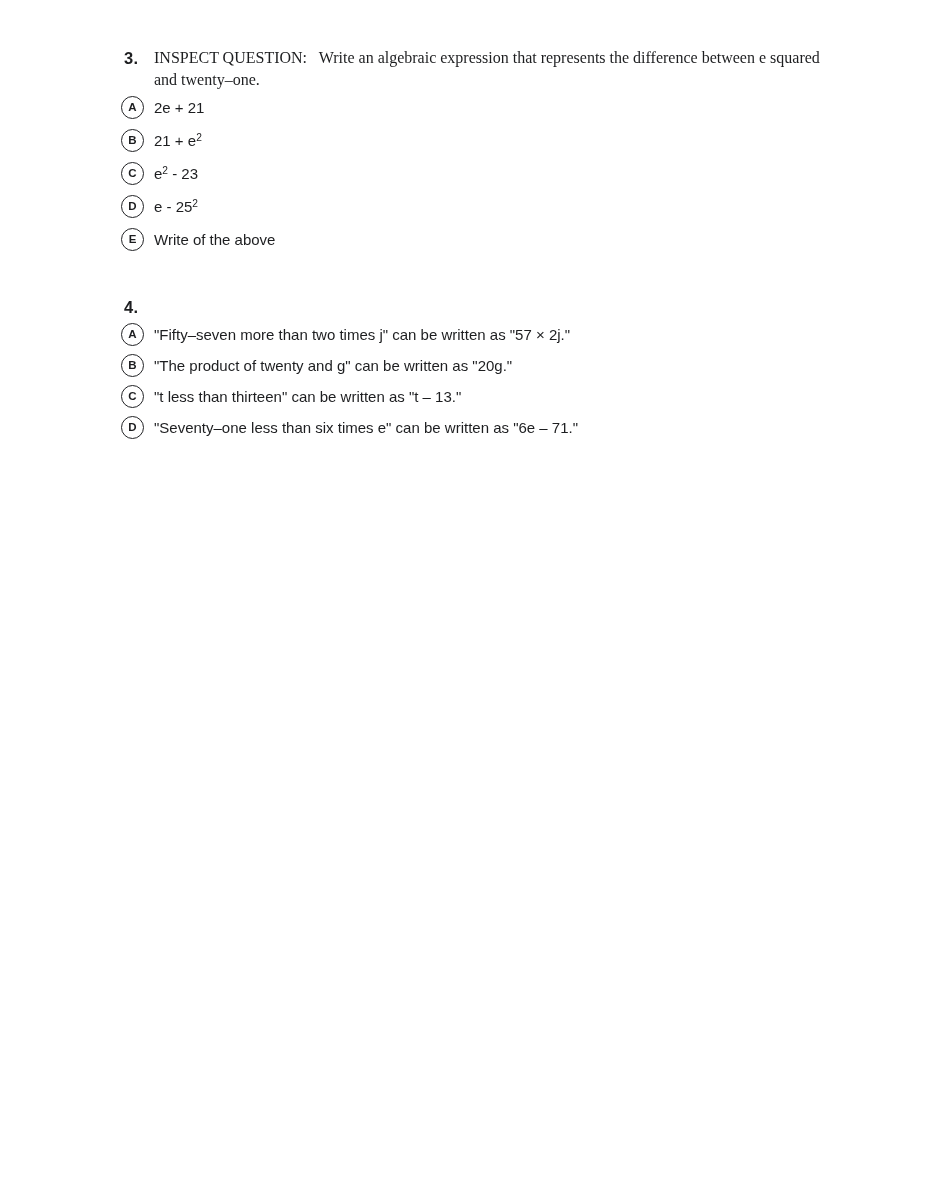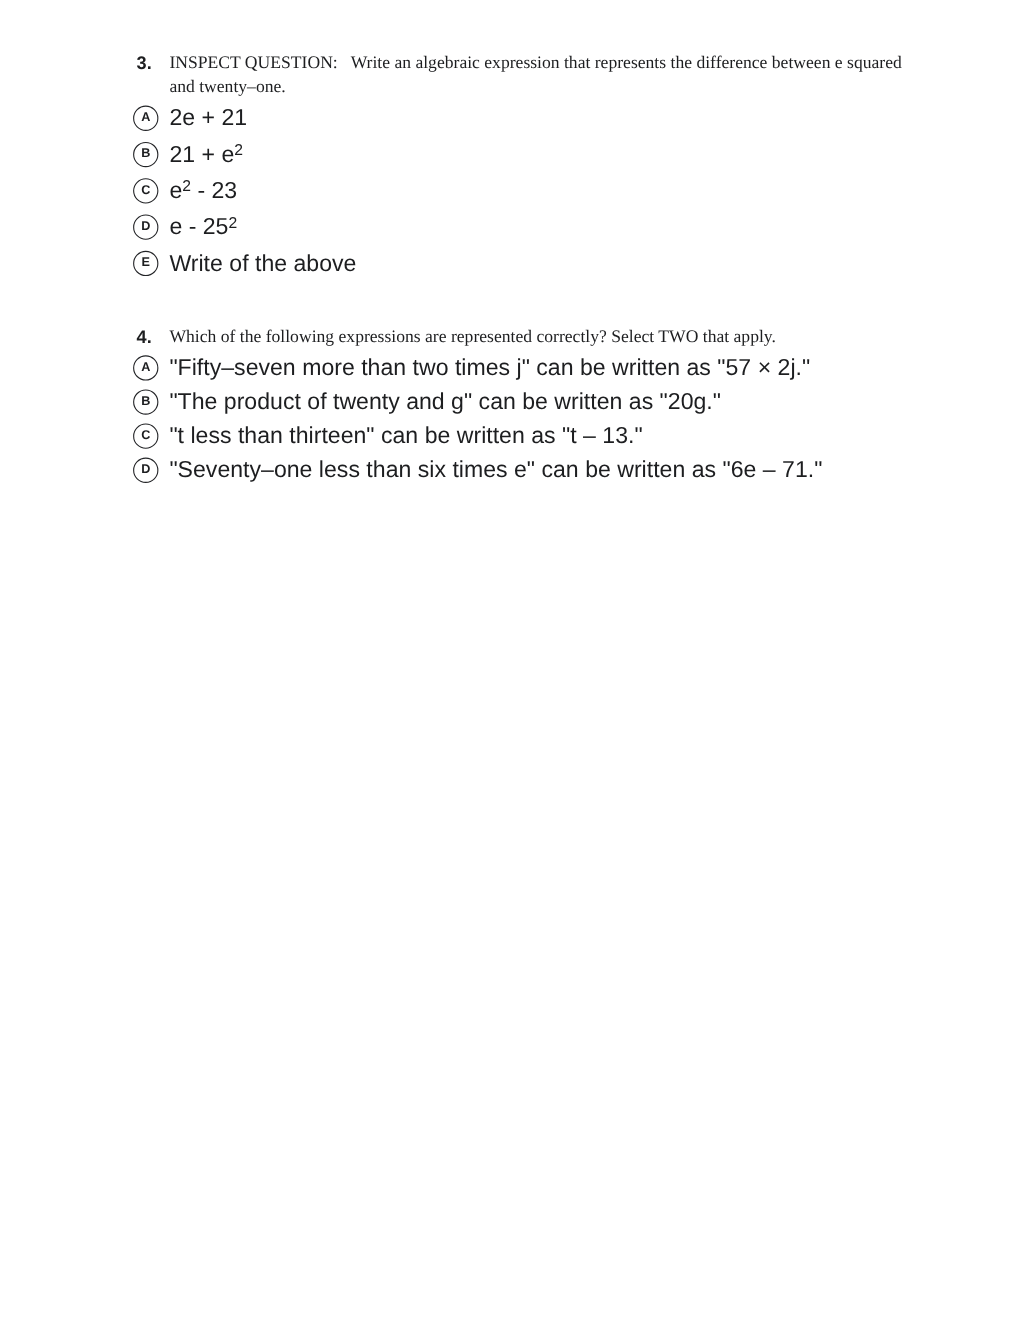--- a/index.html
+++ b/index.html
@@ -65,21 +65,21 @@
     display: inline-flex;
     align-items: center;
     justify-content: center;
     font-weight: 700;
     font-size: 11.5px;
     line-height: 1;
     color: #1d1e20;
     background: #ffffff;
   }
   .opt-text {
-    font-size: 21px;
+    font-size: 15px;
     line-height: 22px;
     white-space: pre-wrap;
   }
   .opt-text .sup {
     font-size: 0.68em;
     line-height: 0;
     position: relative;
     top: -0.42em;
   }
 </style>
@@ -127,21 +127,20 @@
         <span class="opt-text"><span>Write of the above</span></span>
       </div>
     </div>
   </section>
 
   <section class="question q4">
     <div class="q-header">
       <span class="gutter">
         <span class="q-num">4.</span>
       </span>
-      <p class="q-prompt">Which of the following expressions are represented correctly? Select TWO that apply.</p>
     </div>
     <div class="options">
       <div class="option">
         <span class="gutter">
           <span class="bubble">A</span>
         </span>
         <span class="opt-text"><span>"Fifty–seven more than two times j" can be written as "57 × 2j."</span></span>
       </div>
       <div class="option">
         <span class="gutter">

